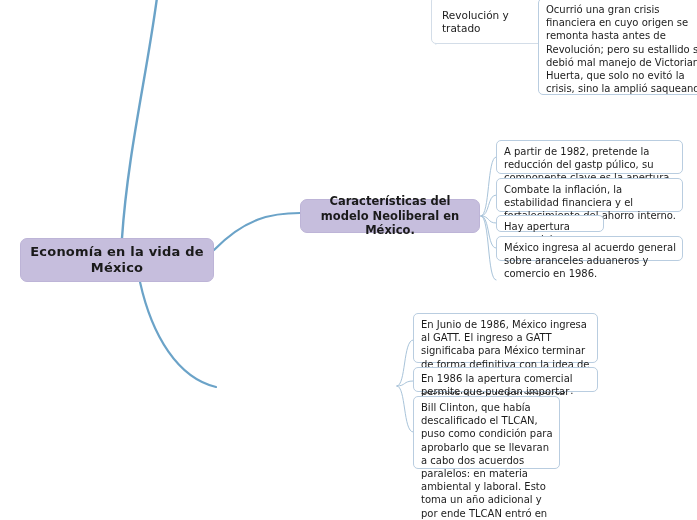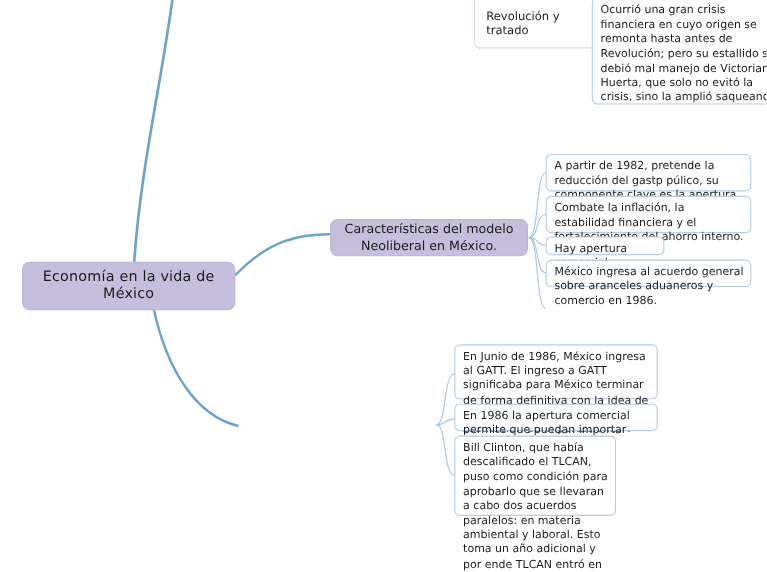--- a/index.html
+++ b/index.html
@@ -38,28 +38,28 @@
     text-align: center;
     color: #1a1a1a;
     z-index: 5;
   }
   .node-root {
     left: 20px;
     top: 238px;
     width: 194px;
     height: 44px;
     font-size: 13px;
-    font-weight: normal;
+    font-weight: bold;
     line-height: 1.25;
     letter-spacing: 0.2px;
   }
   .node-branch {
     font-size: 11.5px;
     line-height: 1.3;
-    font-weight: normal;
+    font-weight: bold;
   }
   .node-neoliberal {
     left: 300px;
     top: 199px;
     width: 180px;
     height: 34px;
     padding: 0 6px;
   }
   .node-globalizado {
     left: 216px;

